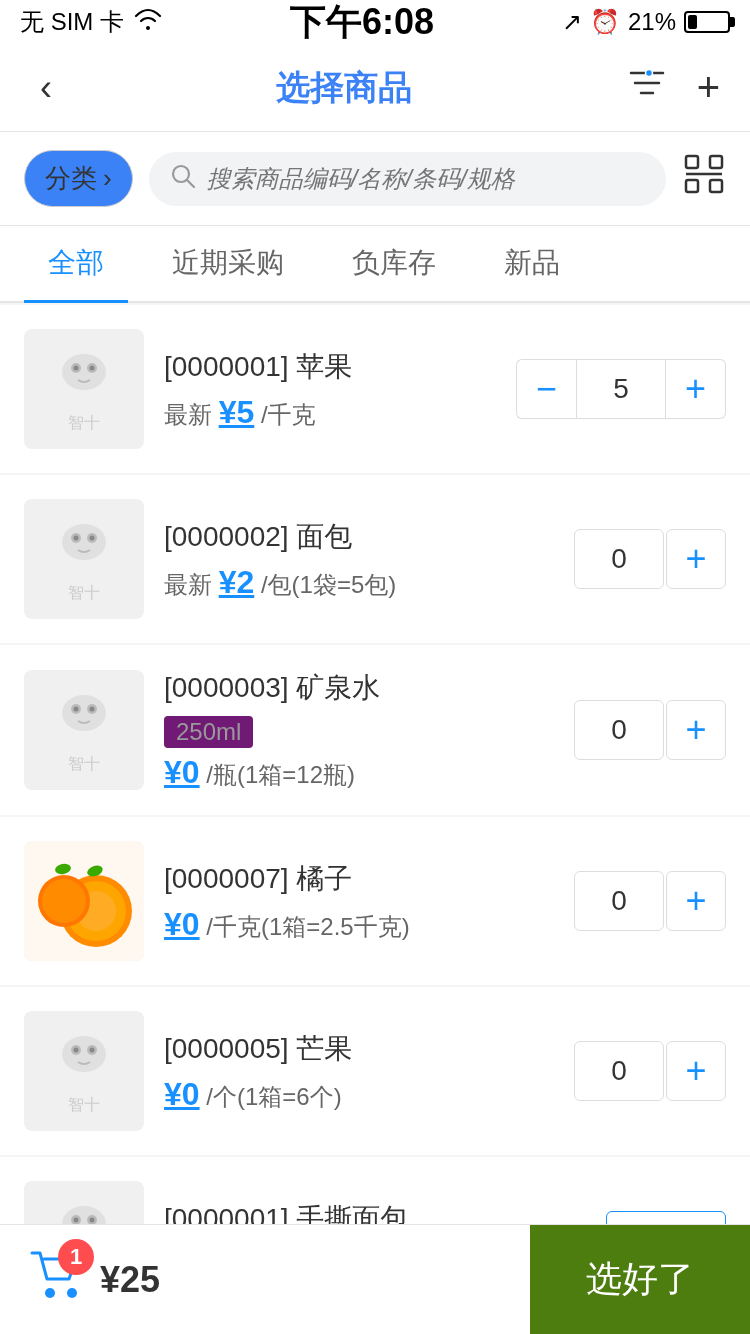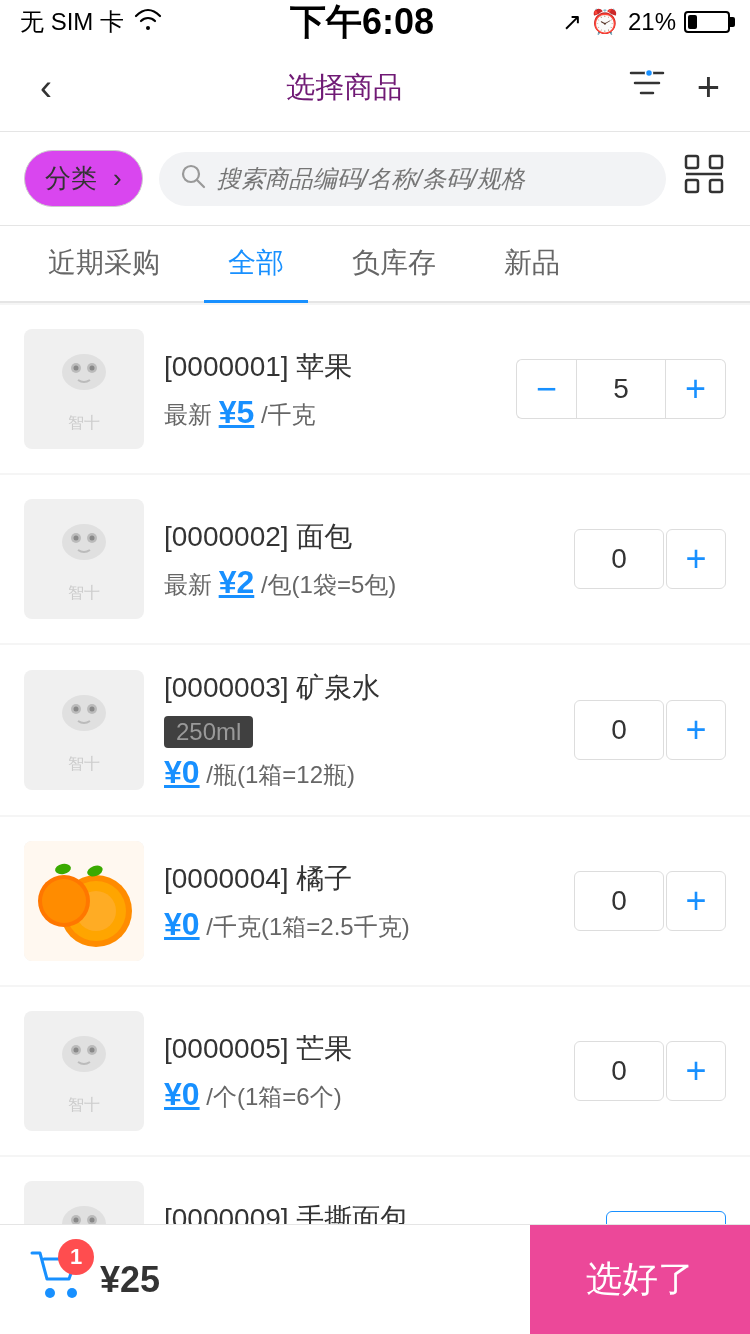--- a/index.html
+++ b/index.html
@@ -66,23 +66,23 @@
       padding: 0 30px;
       border-bottom: 1px solid #e5e5e5;
     }
     .nav-back {
       font-size: 36px;
       color: #333;
       cursor: pointer;
       padding: 10px;
     }
     .nav-title {
-      font-size: 29px;
-      font-weight: 400;
-      color: #701a75;
+      font-size: 34px;
+      font-weight: 700;
+      color: #3b82f6;
     }
     .nav-actions {
       display: flex;
       align-items: center;
       gap: 30px;
     }
     .nav-filter-icon {
       font-size: 36px;
       color: #333;
       cursor: pointer;
@@ -99,27 +99,27 @@
       background: #fff;
       padding: 18px 24px;
       display: flex;
       align-items: center;
       gap: 16px;
       border-bottom: 1px solid #e5e5e5;
     }
     .category-btn {
       display: flex;
       align-items: center;
-      gap: 16px;
+      gap: 6px;
       border: 1px solid #ccc;
       border-radius: 30px;
       padding: 10px 20px;
       font-size: 26px;
       color: #333;
-      background: #d946ef;
+      background: #3b82f6;
       white-space: nowrap;
       cursor: pointer;
     }
     .search-box {
       flex: 1;
       display: flex;
       align-items: center;
       background: #f2f3f5;
       border-radius: 30px;
       padding: 10px 20px;
@@ -206,21 +206,21 @@
     }
     .product-name {
       font-size: 28px;
       color: #333;
       font-weight: 500;
       margin-bottom: 8px;
     }
     .product-spec {
       font-size: 24px;
       color: #999;
-      background: #404040;
+      background: #701a75;
       display: inline-block;
       padding: 2px 12px;
       border-radius: 4px;
       margin-bottom: 6px;
     }
     .product-price {
       font-size: 24px;
       color: #666;
     }
     .price-highlight {
@@ -323,21 +323,21 @@
       font-weight: 600;
     }
     .cart-total {
       font-size: 36px;
       font-weight: 600;
       color: #333;
     }
     .confirm-btn {
       height: 110px;
       width: 220px;
-      background: #ec4899;
+      background: #4d7c0f;
       color: #fff;
       font-size: 36px;
       font-weight: 500;
       border: none;
       cursor: pointer;
       display: flex;
       align-items: center;
       justify-content: center;
     }
 
@@ -413,22 +413,22 @@
       <rect x="4" y="4" width="12" height="12" rx="2" stroke="#333" stroke-width="2.5" fill="none"></rect>
       <rect x="4" y="28" width="12" height="12" rx="2" stroke="#333" stroke-width="2.5" fill="none"></rect>
       <rect x="28" y="4" width="12" height="12" rx="2" stroke="#333" stroke-width="2.5" fill="none"></rect>
       <line x1="4" y1="22" x2="40" y2="22" stroke="#333" stroke-width="2.5"></line>
       <rect x="28" y="28" width="12" height="12" rx="2" stroke="#333" stroke-width="2.5" fill="none"></rect>
     </svg>
   </span>
 </div>
 
 <div class="tab-bar">
+  <div class="tab-item active">全部</div>
   <div class="tab-item">近期采购</div>
-  <div class="tab-item active">全部</div>
   <div class="tab-item">负库存</div>
   <div class="tab-item">新品</div>
 </div>
 
 <div class="product-list">
 
   <div class="product-item">
     <div class="product-image">
       <div class="owl-placeholder">
         <svg width="60" height="50" viewBox="0 0 60 50" fill="none">
@@ -523,21 +523,21 @@
         <ellipse cx="72" cy="70" rx="20" ry="20" fill="#ffb347" opacity="0.5"></ellipse>
         <circle cx="40" cy="60" r="26" fill="#ff7700"></circle>
         <circle cx="40" cy="60" r="22" fill="#ff8c00"></circle>
         <path d="M68 34 Q70 28 74 32" stroke="#2d8a00" stroke-width="3" fill="none"></path>
         <ellipse cx="71" cy="30" rx="8" ry="5" fill="#3aaa00" transform="rotate(-20 71 30)"></ellipse>
         <path d="M36 32 Q38 26 42 30" stroke="#2d8a00" stroke-width="3" fill="none"></path>
         <ellipse cx="39" cy="28" rx="8" ry="5" fill="#3aaa00" transform="rotate(-10 39 28)"></ellipse>
       </svg>
     </div>
     <div class="product-info">
-      <div class="product-name">[0000004] 橘子</div>
+      <div class="product-name">[0000007] 橘子</div>
       <div class="product-price">
         <span class="price-highlight">¥0</span>
         <span>/千克(1箱=2.5千克)</span>
       </div>
     </div>
     <div class="product-qty">
       <input class="qty-input qty-input-only" type="text" value="0" style="border-radius: 6px; border: 1px solid rgb(221, 221, 221);">
       <button class="qty-btn plus" style="border-left:1px solid #ddd;border-radius:6px;margin-left:2px;">+</button>
     </div>
   </div>
@@ -577,21 +577,21 @@
           <circle cx="22" cy="24" r="5" fill="#bbb"></circle>
           <circle cx="38" cy="24" r="5" fill="#bbb"></circle>
           <circle cx="22" cy="24" r="2.5" fill="#888"></circle>
           <circle cx="38" cy="24" r="2.5" fill="#888"></circle>
           <path d="M24 36 Q30 40 36 36" stroke="#bbb" stroke-width="2" fill="none"></path>
         </svg>
         <span class="owl-text" style="font-size:16px;color:#ccc;">智十</span>
       </div>
     </div>
     <div class="product-info">
-      <div class="product-name">[0000009] 手撕面包</div>
+      <div class="product-name">[0000001] 手撕面包</div>
       <div class="product-price">
         <span class="price-highlight">¥0</span>
         <span>/千克(1包=10千克)</span>
       </div>
     </div>
     <div class="product-qty">
       <button class="batch-btn">录批次</button>
     </div>
   </div>
 

